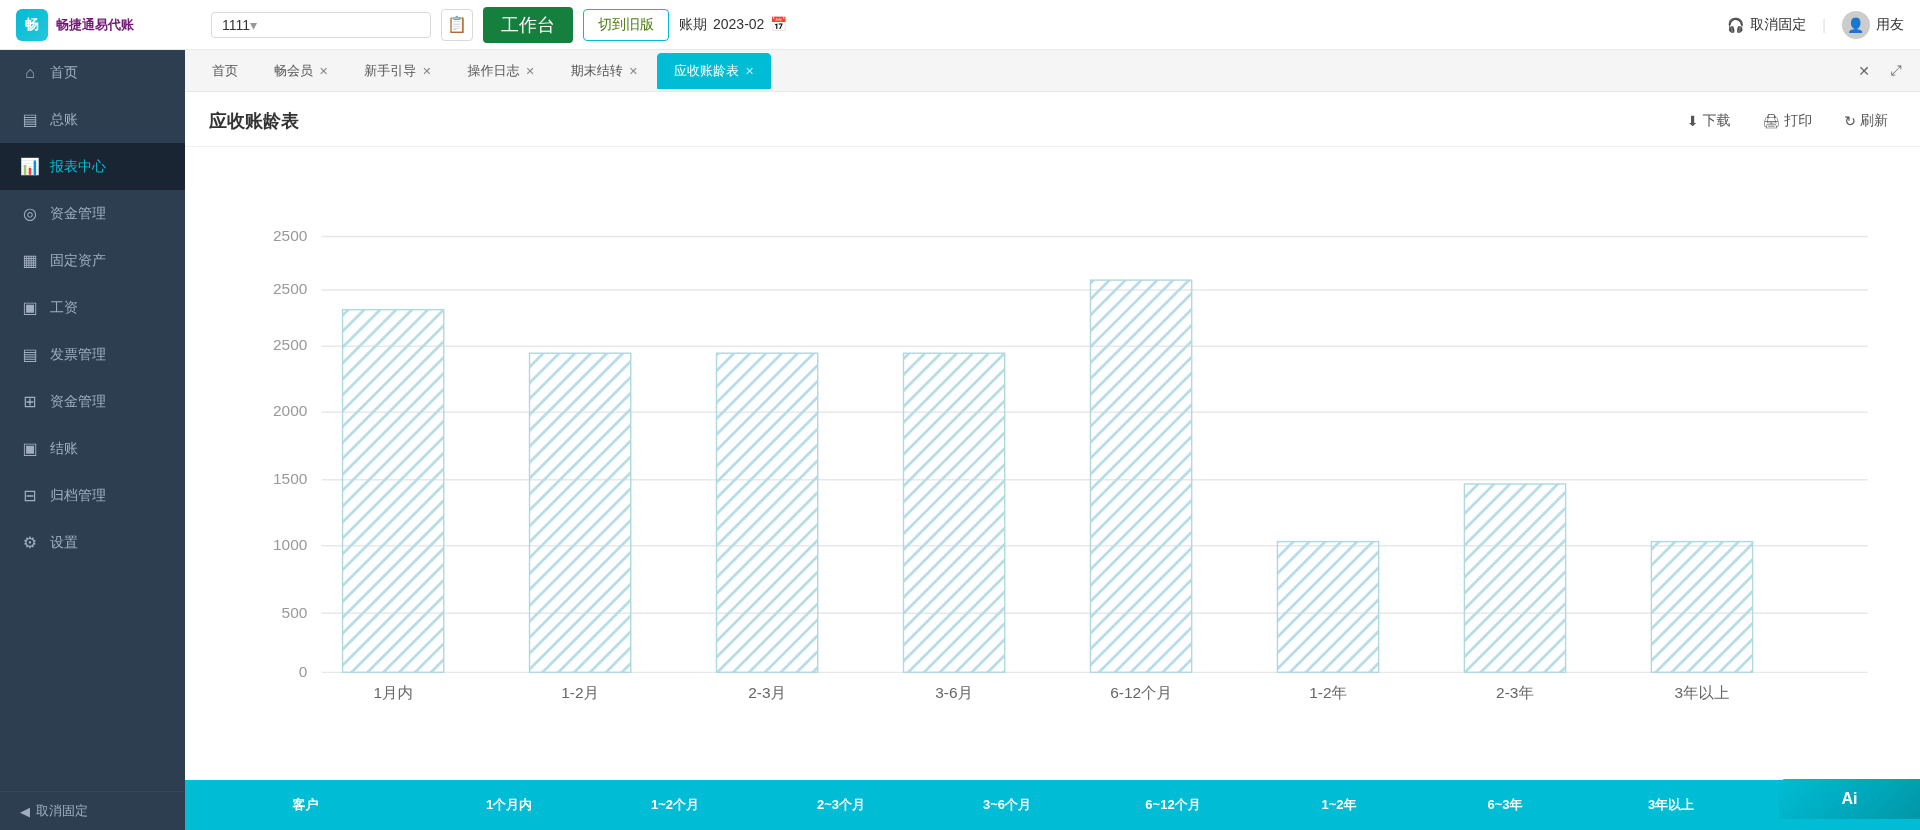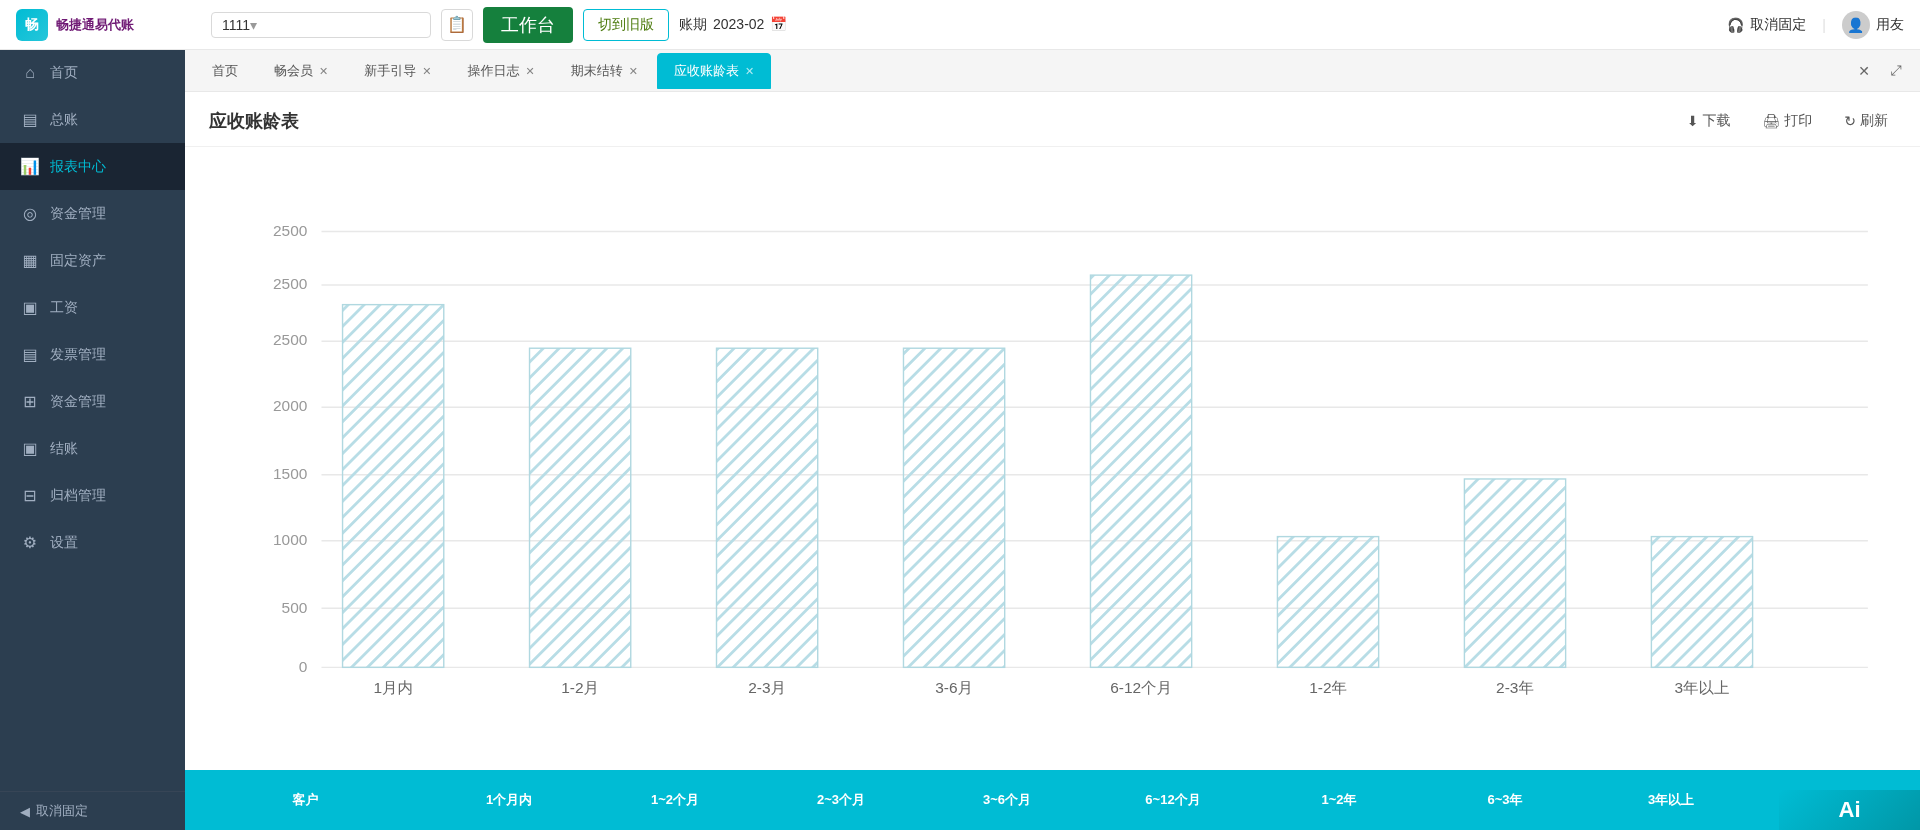--- a/index.html
+++ b/index.html
@@ -102,41 +102,41 @@
     .action-btn {
       display: flex; align-items: center; gap: 4px; color: #555; cursor: pointer;
       font-size: 14px; border: none; background: transparent; padding: 4px 8px;
     }
 
     
     .chart-container { flex: 1; padding: 10px 24px 0; overflow: hidden; position: relative; }
     
     
     .table-header {
-      height: 60px; background: #00bcd4; display: flex; align-items: center;
+      height: 50px; background: #00bcd4; display: flex; align-items: center;
       flex-shrink: 0; color: white; font-size: 13px; font-weight: bold;
     }
     .table-header .th {
       flex: 1; text-align: center; padding: 0 8px;
     }
     .table-header .th:first-child { flex: 1.5; }
 
     
     .chart-wrapper { width: 100%; height: 100%; }
     .y-axis-label { font-size: 11px; fill: #999; }
     .x-axis-label { font-size: 11px; fill: #666; }
     .grid-line { stroke: #e8e8e8; stroke-width: 1; }
     .bar-hatched { fill: url(#hatch); stroke: #b0d8e0; stroke-width: 1; }
 
     
     .ai-badge {
-      position: fixed; bottom: 0; right: 0; width: 141px; height: 40px;
+      position: fixed; bottom: 11px; right: 0; width: 141px; height: 40px;
       background: linear-gradient(135deg, #00bcd4, #0097a7);
       display: flex; align-items: center; justify-content: center;
-      color: white; font-size: 22px; font-weight: bold; border-radius: 6px 0 0 0;
+      color: white; font-size: 16px; font-weight: bold; border-radius: 6px 0 0 0;
       cursor: pointer;
     }
   </style>
 </head>
 <body>
 
 <div class="top-header">
   <div class="logo-area">
     <div class="logo-icon">
       <span>畅</span>

